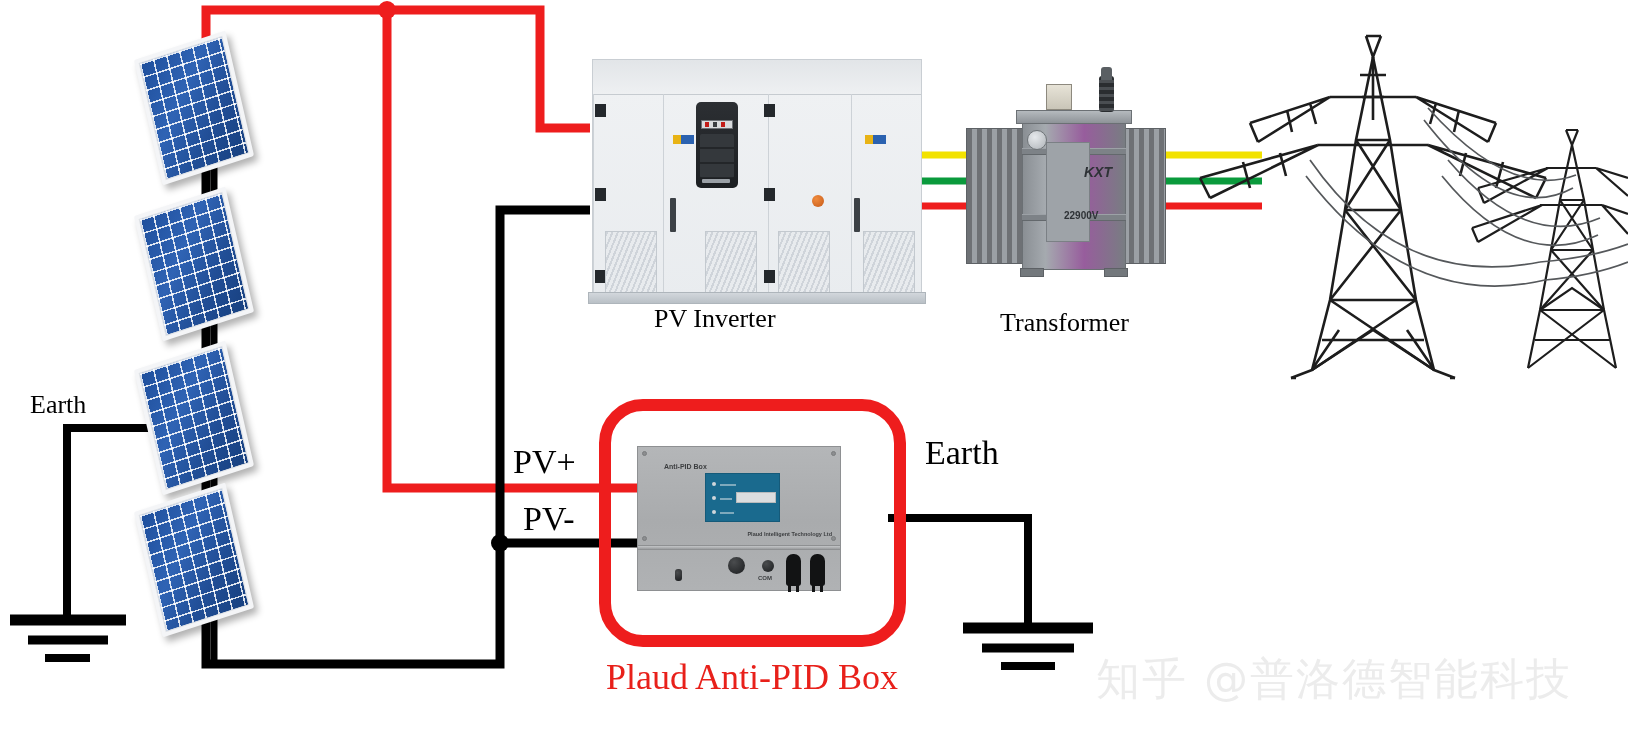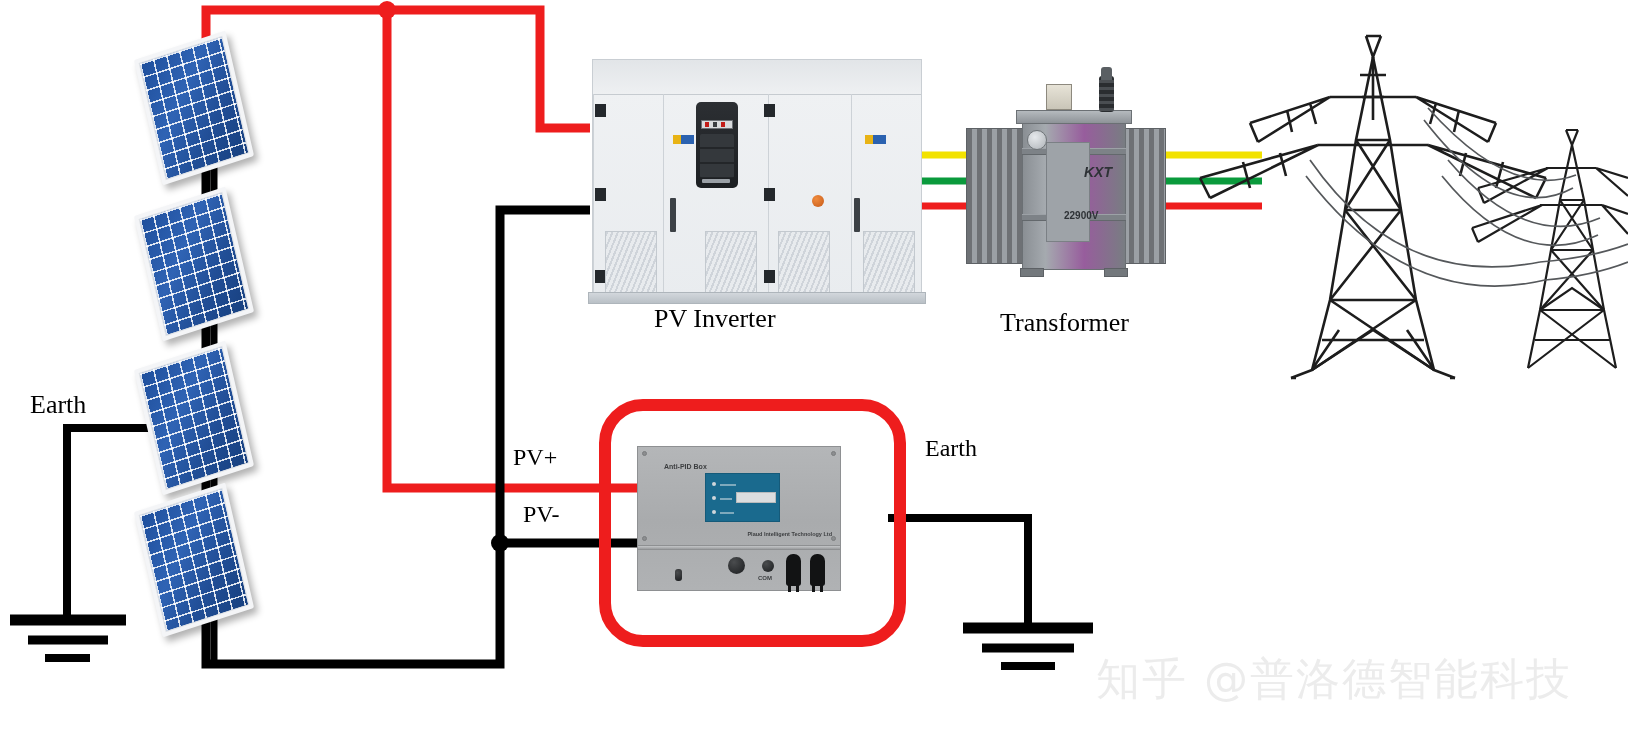--- a/index.html
+++ b/index.html
@@ -24,21 +24,21 @@
     height: 750px;
   }
   .lbl {
     position: absolute;
     font-family: "Liberation Serif", serif;
     color: #000000;
     white-space: nowrap;
     line-height: 1;
   }
   .lbl-big { font-size: 26px; }
-  .lbl-mid { font-size: 24px; }
+  .lbl-mid { font-size: 34px; }
   .lbl-red { color: #e8201a; font-size: 36px; }
 
   
   .panel {
     position: absolute;
     width: 96px;
     height: 128px;
   }
   .panel .glass {
     position: absolute;
@@ -545,16 +545,17 @@
   <div class="lbl lbl-mid" style="left:513px; top:445px;">PV+</div>
 
   <div class="lbl lbl-mid" style="left:523px; top:502px;">PV-</div>
 
   <div class="lbl lbl-mid" style="left:925px; top:436px;">Earth</div>
 
   <div class="lbl lbl-big" style="left:654px; top:306px;">PV Inverter</div>
 
   <div class="lbl lbl-big" style="left:1000px; top:310px;">Transformer</div>
 
+  <div class="lbl lbl-red" style="left:606px; top:659px;">Plaud Anti-PID Box</div>
 
   <div class="watermark" style="left:1096px; top:650px;">知乎 @普洛德智能科技</div>
 
 </div>
 
 </body></html>

